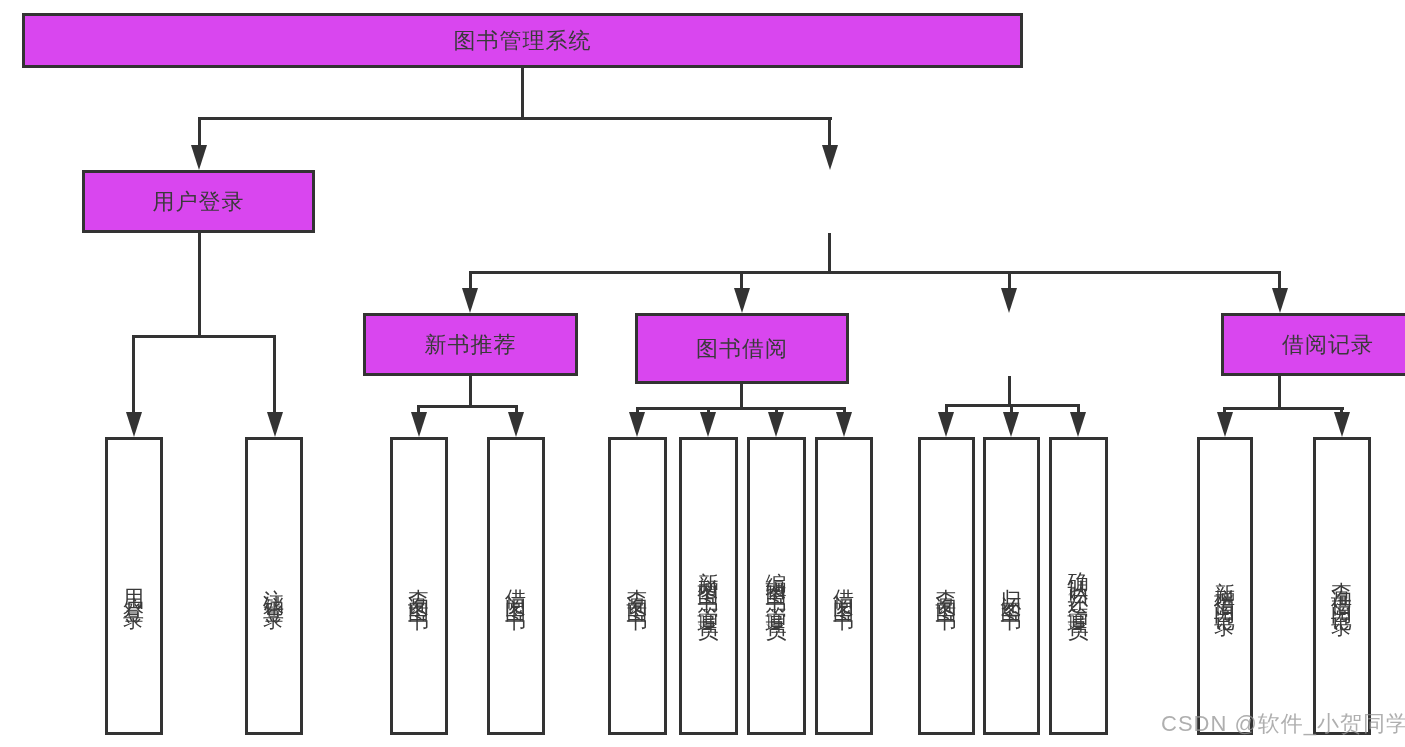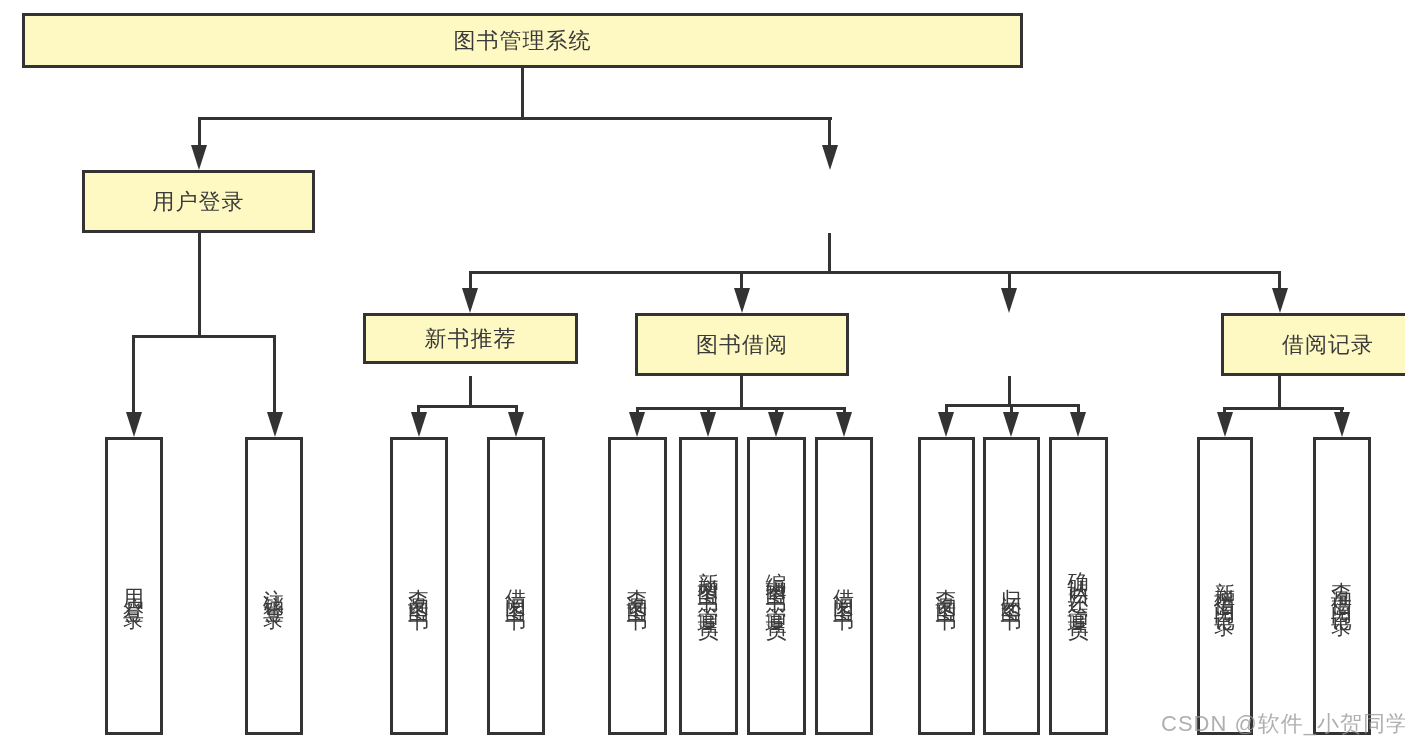--- a/index.html
+++ b/index.html
@@ -7,21 +7,21 @@
   .canvas{
     position:relative;
     width:1405px;height:747px;
     background:#ffffff;
     font-family:"Liberation Sans","DejaVu Sans",sans-serif;
     overflow:hidden;
   }
   .hbox{
     position:absolute;
     border:3px solid #333333;
-    background:#fef9c3;
+    background:#d946ef;
     display:flex;align-items:center;justify-content:center;
     font-size:22px;color:#3a3a3a;
     letter-spacing:1px;
   }
   .vbox{
     position:absolute;
     border:3px solid #333333;
     background:#ffffff;
     display:flex;align-items:center;justify-content:center;
     color:#3a3a3a;
@@ -117,24 +117,24 @@
   <div class="arrow" style="left:1334px;top:412px;"></div>
 
   <div class="hbox" style="left:22px;top:13px;width:1001px;height:55px;">
     <span>图书管理系统</span>
   </div>
 
   <div class="hbox" style="left:82px;top:170px;width:233px;height:63px;">
     <span>用户登录</span>
   </div>
 
-  <div class="hbox" style="left:363px;top:313px;width:215px;height:51px;">
+  <div class="hbox" style="left:363px;top:313px;width:215px;height:63px;">
     <span>新书推荐</span>
   </div>
-  <div class="hbox" style="left:635px;top:313px;width:214px;height:63px;justify-content:center;">
+  <div class="hbox" style="left:635px;top:313px;width:214px;height:71px;justify-content:center;">
     <span>图书借阅</span>
   </div>
   <div class="hbox" style="left:1173px;top:313px;width:214px;height:63px;margin-left:48px;">
     <span>借阅记录</span>
   </div>
 
   <div class="vbox" style="left:105px;top:437px;width:58px;height:298px;">
     <span>用户登录</span>
   </div>
   <div class="vbox" style="left:245px;top:437px;width:58px;height:298px;">

